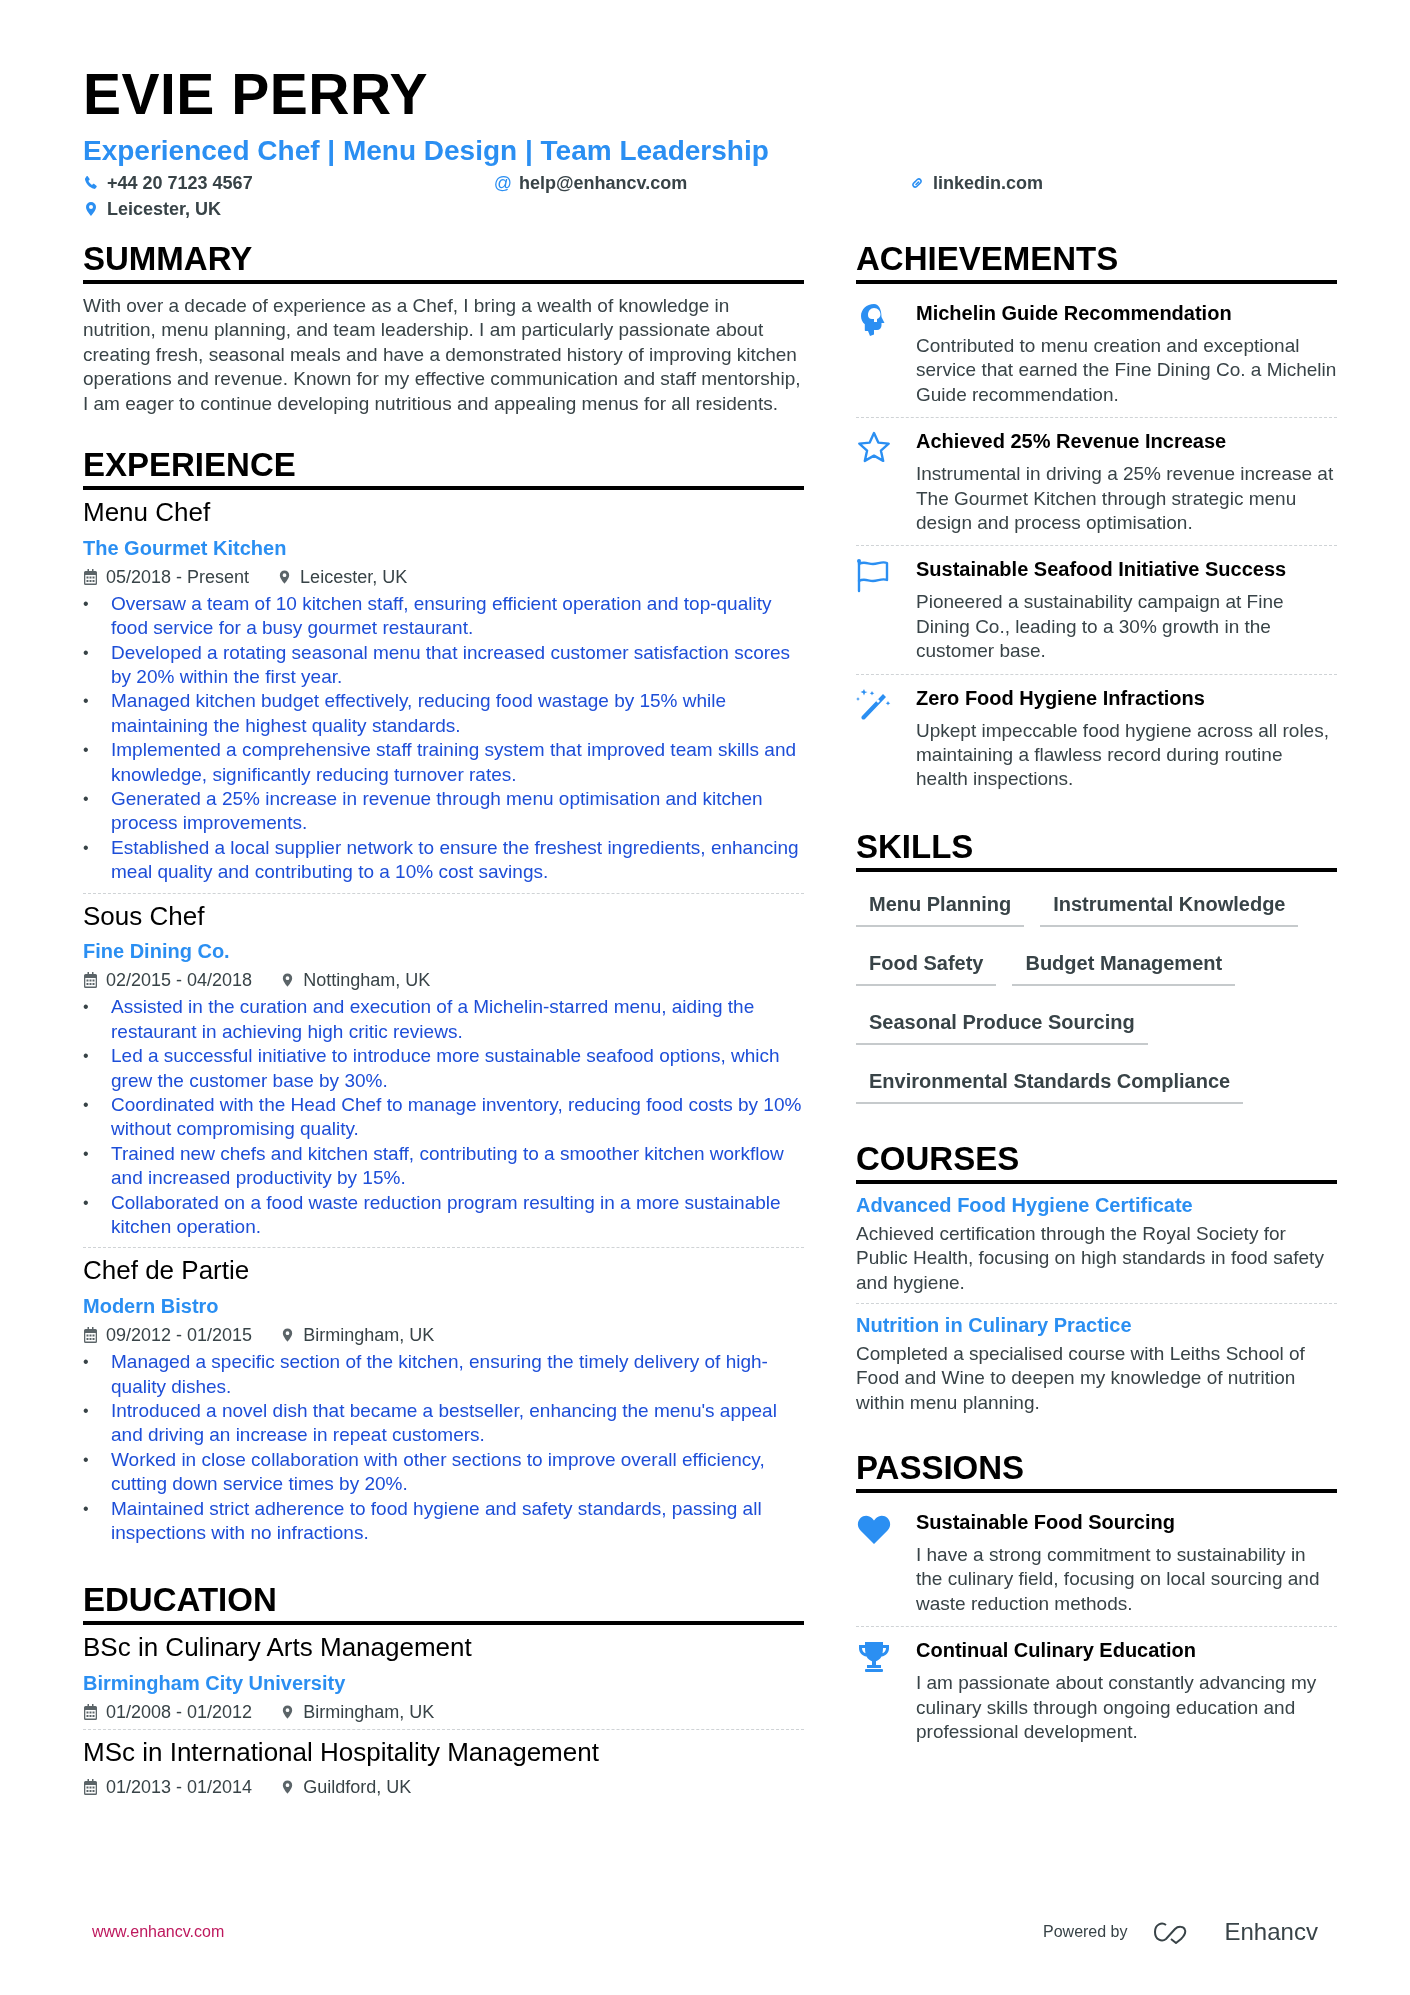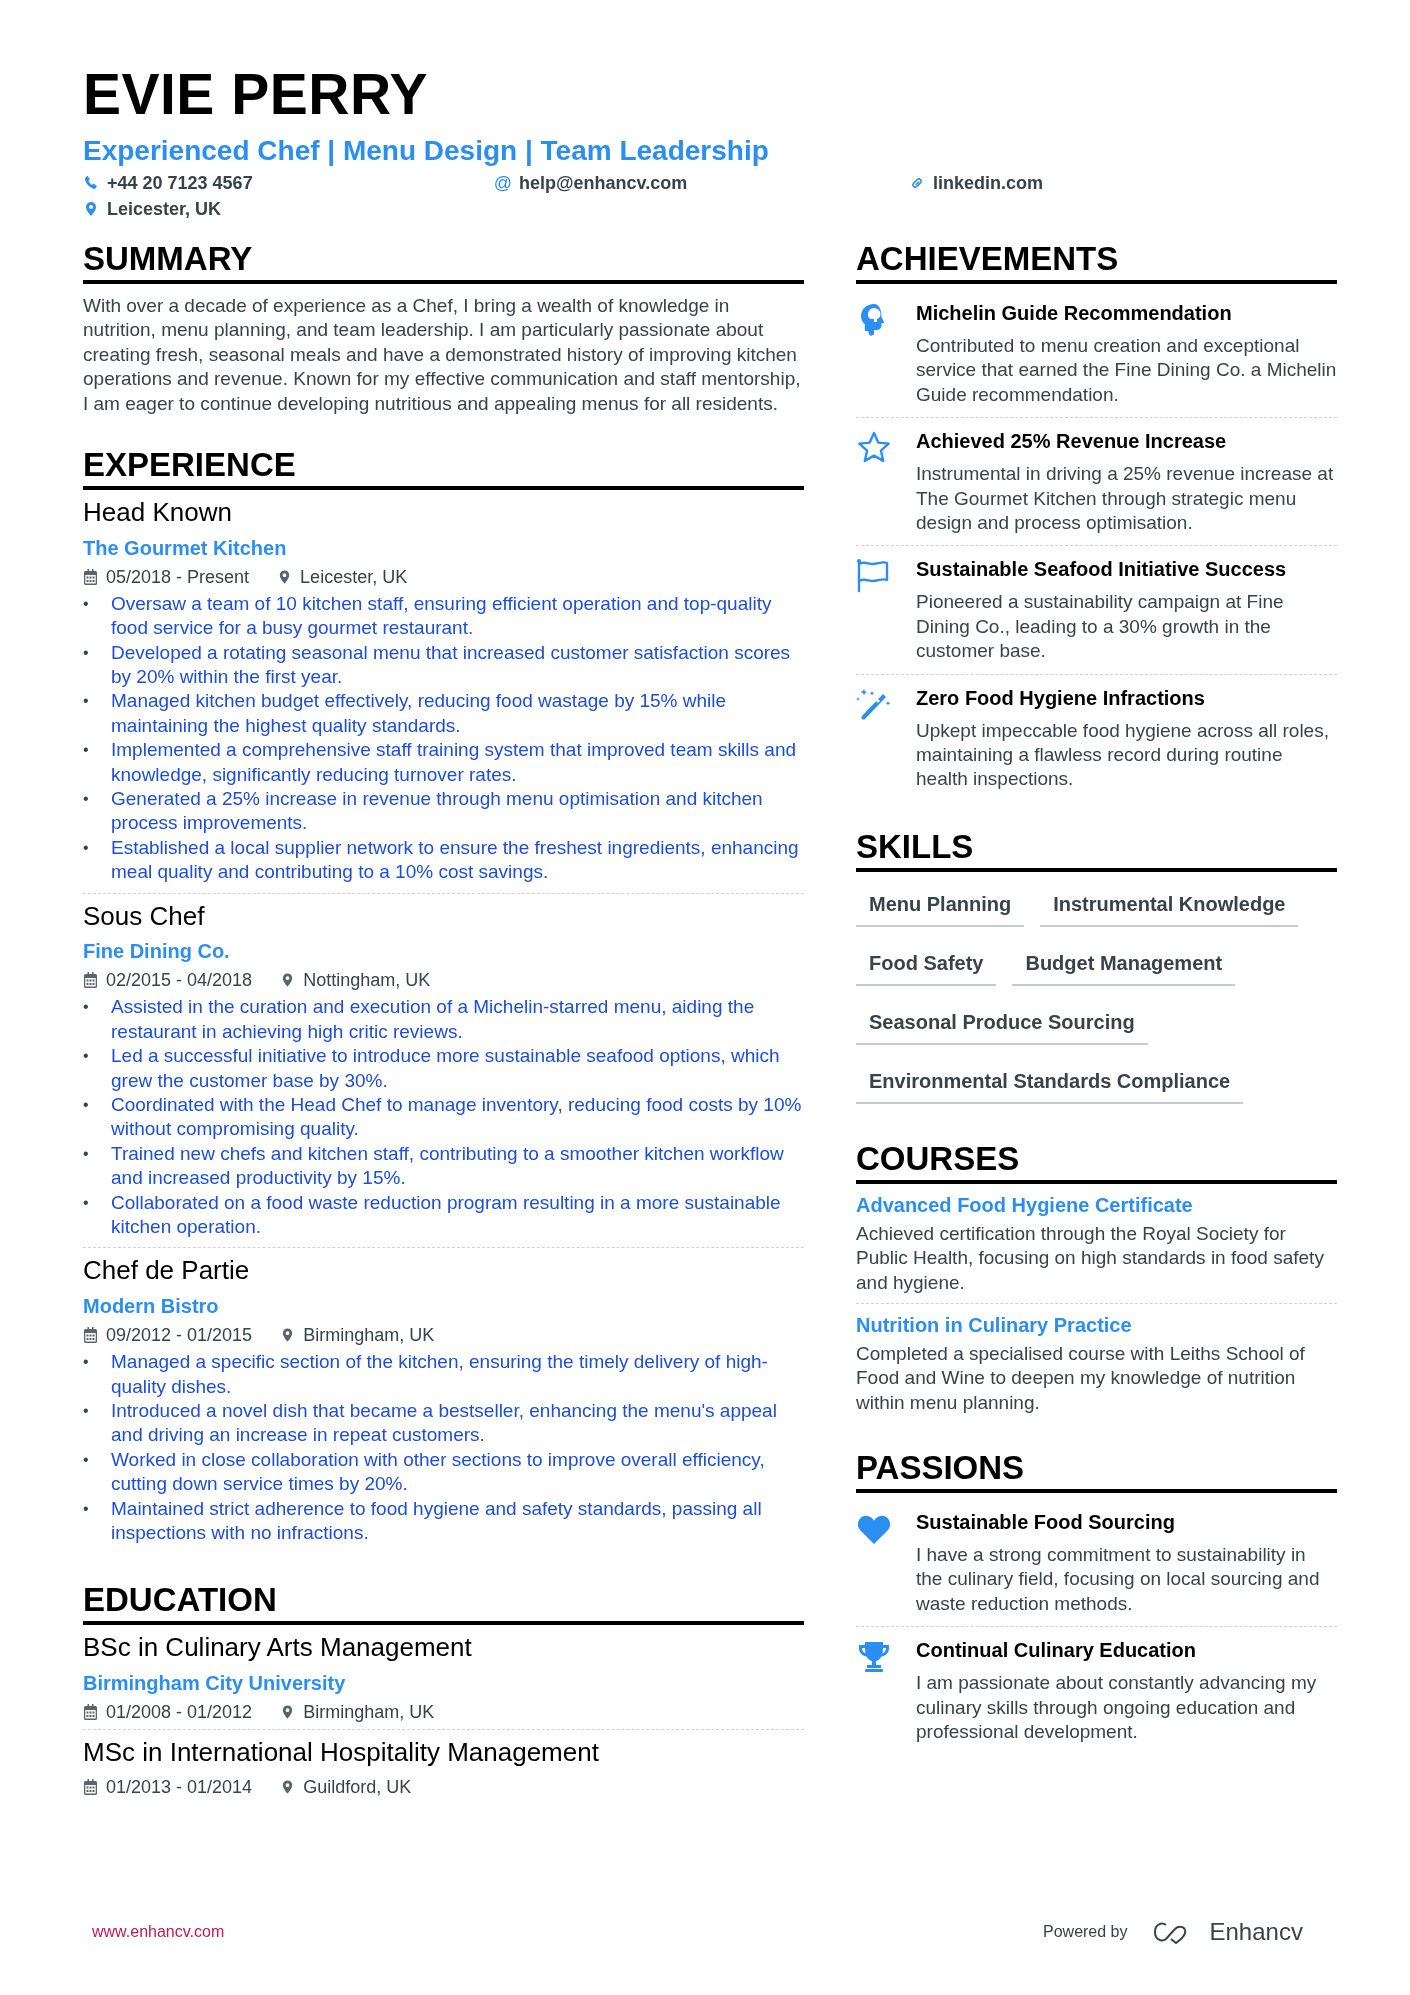--- a/index.html
+++ b/index.html
@@ -63,21 +63,21 @@
   .course + .course { border-top:1.5px dashed #cfd3d6; }
   .course .ctitle { font-size:20px; font-weight:700; color:#2b8ff2; line-height:1.3; }
   .course .cdesc { font-size:19px; line-height:24.4px; color:#384347; margin-top:4px; }
 
   .passions-sec { margin-top:26px; }
 
   
   .footer-left { position:absolute; left:92px; top:1923px; font-size:16px; color:#be185d; }
   .footer-right { position:absolute; left:1043px; top:1918px; display:flex; align-items:center; gap:24px; }
   .powered { font-size:16px; color:#384347; }
-  .brand { display:flex; align-items:center; gap:10px; font-size:24px; color:#384347; }
+  .brand { display:flex; align-items:center; gap:25px; font-size:24px; color:#384347; }
   .brand svg { width:48px; height:24px; }
 </style>
 </head>
 <body>
 
 <div class="page">
 
   <h1 class="name">EVIE PERRY</h1>
   <div class="subtitle">Experienced Chef | Menu Design | Team Leadership</div>
 
@@ -119,21 +119,21 @@
 
     <section>
       <h2 class="sec-title">SUMMARY</h2>
       <p class="summary-text">With over a decade of experience as a Chef, I bring a wealth of knowledge in nutrition, menu planning, and team leadership. I am particularly passionate about creating fresh, seasonal meals and have a demonstrated history of improving kitchen operations and revenue. Known for my effective communication and staff mentorship, I am eager to continue developing nutritious and appealing menus for all residents.</p>
     </section>
 
     <section class="exp-section">
       <h2 class="sec-title">EXPERIENCE</h2>
 
       <div class="entry">
-        <div class="role">Head Known</div>
+        <div class="role">Menu Chef</div>
         <div class="company">The Gourmet Kitchen</div>
         <div class="meta">
           <span class="item">
             <svg viewBox="0 0 14 16">
                 <path d="M2 2h2V0h1.5v2h3V0H10v2h2a1.5 1.5 0 011.5 1.5V14.5A1.5 1.5 0 0112 16H2A1.5 1.5 0 01.5 14.5V3.5A1.5 1.5 0 012 2zm-.2 4v8.6h10.4V6zM3 7.5h2v2H3zm3 0h2v2H6zm3 0h2v2H9zM3 11h2v2H3zm3 0h2v2H6zm3 0h2v2H9z"></path>
               </svg>
             <span>05/2018 - Present</span>
           </span>
           <span class="item">
             <svg viewBox="0 0 16 16">

